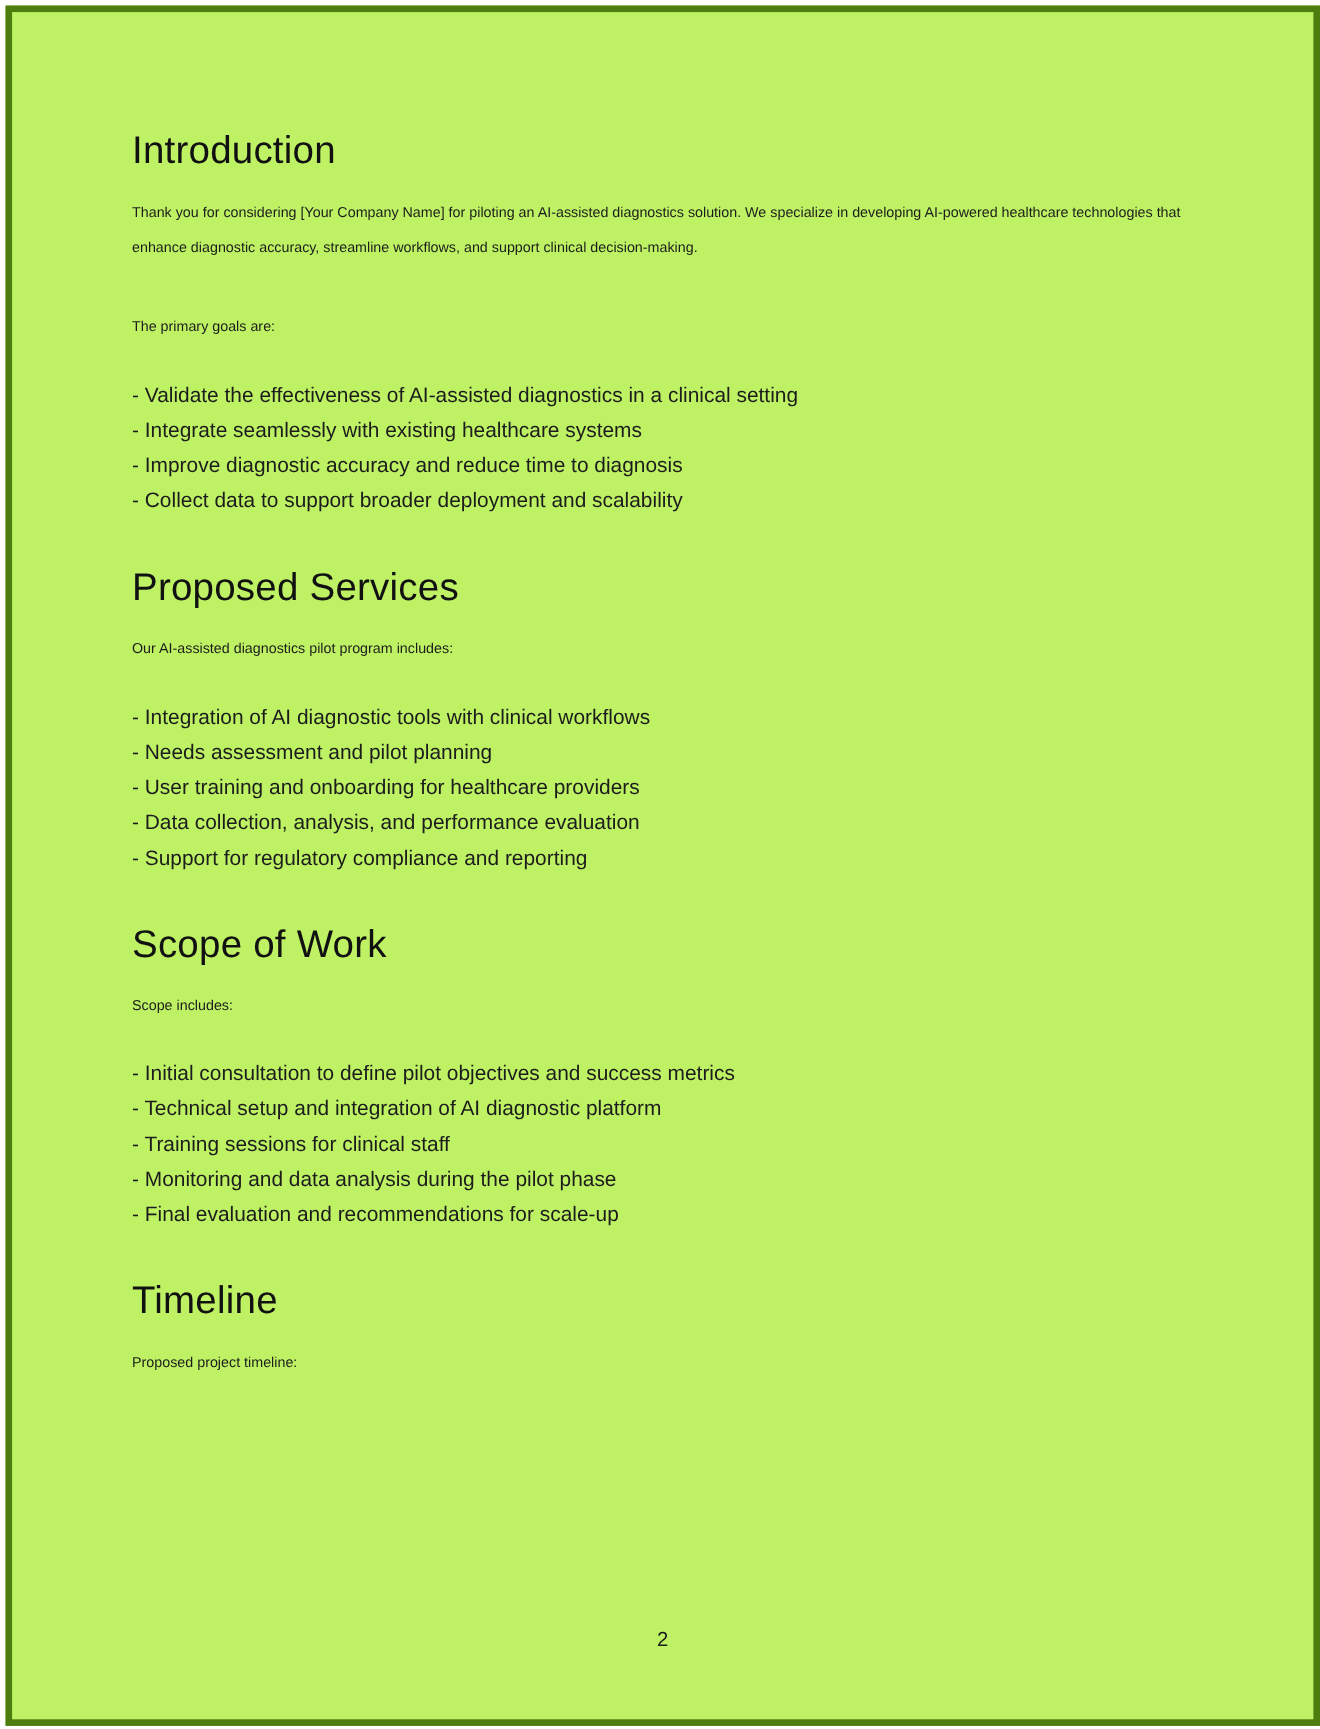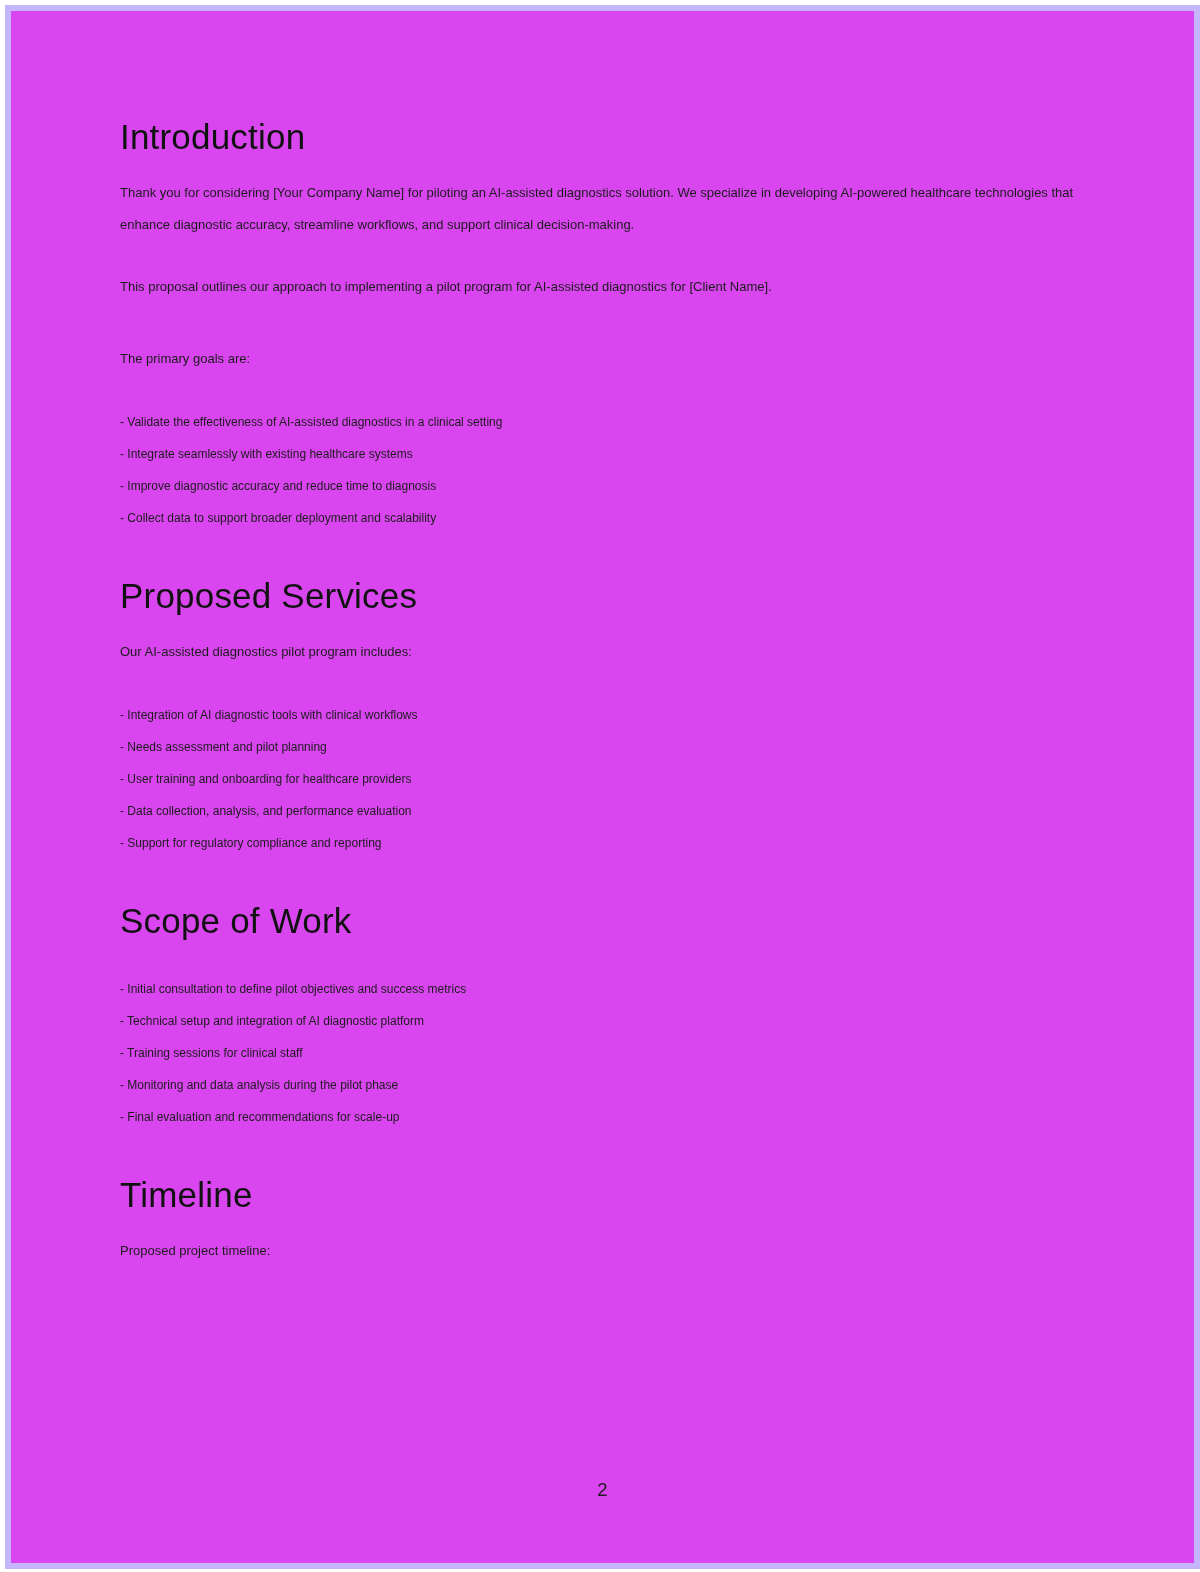--- a/index.html
+++ b/index.html
@@ -10,22 +10,22 @@
     background: #ffffff;
     font-family: "Liberation Sans", "DejaVu Sans", sans-serif;
   }
 
   .page-frame {
     position: absolute;
     left: 5px;
     top: 5px;
     right: 0px;
     bottom: 3px;
-    border: 6px solid #c4b5fd;
-    background: #d946ef;
+    border: 6px solid #4d7c0f;
+    background: #bef264;
     overflow: hidden;
   }
 
   .content {
     padding: 104px 110px 0 109px;
     color: #1a1a1a;
   }
 
   h1.section-heading {
     font-size: 35px;
@@ -45,21 +45,21 @@
     color: #1c1c1c;
     margin: 0 0 30px 0;
     max-width: 962px;
   }
 
   .list {
     margin: 31px 0 30px 0;
   }
 
   p.list-item {
-    font-size: 12px;
+    font-size: 19px;
     line-height: 32px;
     color: #1c1c1c;
     margin: 0;
     max-width: 962px;
   }
 
   .page-footer {
     position: absolute;
     left: 0;
     right: 0;
@@ -74,21 +74,20 @@
 </style>
 </head>
 <body>
 
 <div class="page-frame">
   <div class="content">
 
     <section>
       <h1 class="section-heading">Introduction</h1>
       <p class="para">Thank you for considering [Your Company Name] for piloting an AI-assisted diagnostics solution. We specialize in developing AI-powered healthcare technologies that enhance diagnostic accuracy, streamline workflows, and support clinical decision-making.</p>
-      <p class="para">This proposal outlines our approach to implementing a pilot program for AI-assisted diagnostics for [Client Name].</p>
     </section>
 
     <section>
       <p class="para">The primary goals are:</p>
       <div class="list">
         <p class="list-item">- Validate the effectiveness of AI-assisted diagnostics in a clinical setting</p>
         <p class="list-item">- Integrate seamlessly with existing healthcare systems</p>
         <p class="list-item">- Improve diagnostic accuracy and reduce time to diagnosis</p>
         <p class="list-item">- Collect data to support broader deployment and scalability</p>
       </div>
@@ -101,20 +100,21 @@
         <p class="list-item">- Integration of AI diagnostic tools with clinical workflows</p>
         <p class="list-item">- Needs assessment and pilot planning</p>
         <p class="list-item">- User training and onboarding for healthcare providers</p>
         <p class="list-item">- Data collection, analysis, and performance evaluation</p>
         <p class="list-item">- Support for regulatory compliance and reporting</p>
       </div>
     </section>
 
     <section>
       <h1 class="section-heading">Scope of Work</h1>
+      <p class="para">Scope includes:</p>
       <div class="list">
         <p class="list-item">- Initial consultation to define pilot objectives and success metrics</p>
         <p class="list-item">- Technical setup and integration of AI diagnostic platform</p>
         <p class="list-item">- Training sessions for clinical staff</p>
         <p class="list-item">- Monitoring and data analysis during the pilot phase</p>
         <p class="list-item">- Final evaluation and recommendations for scale-up</p>
       </div>
     </section>
 
     <section>

